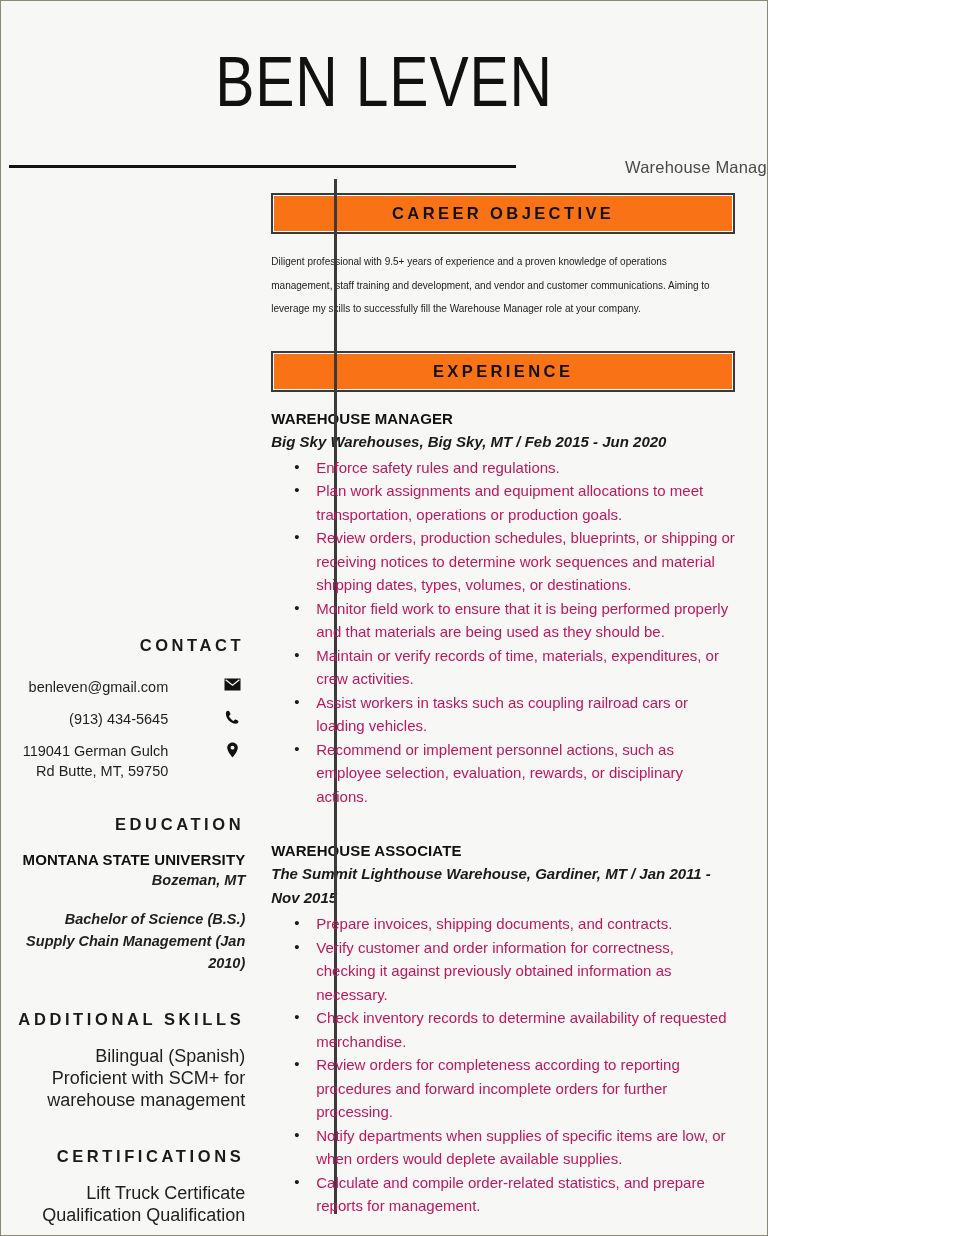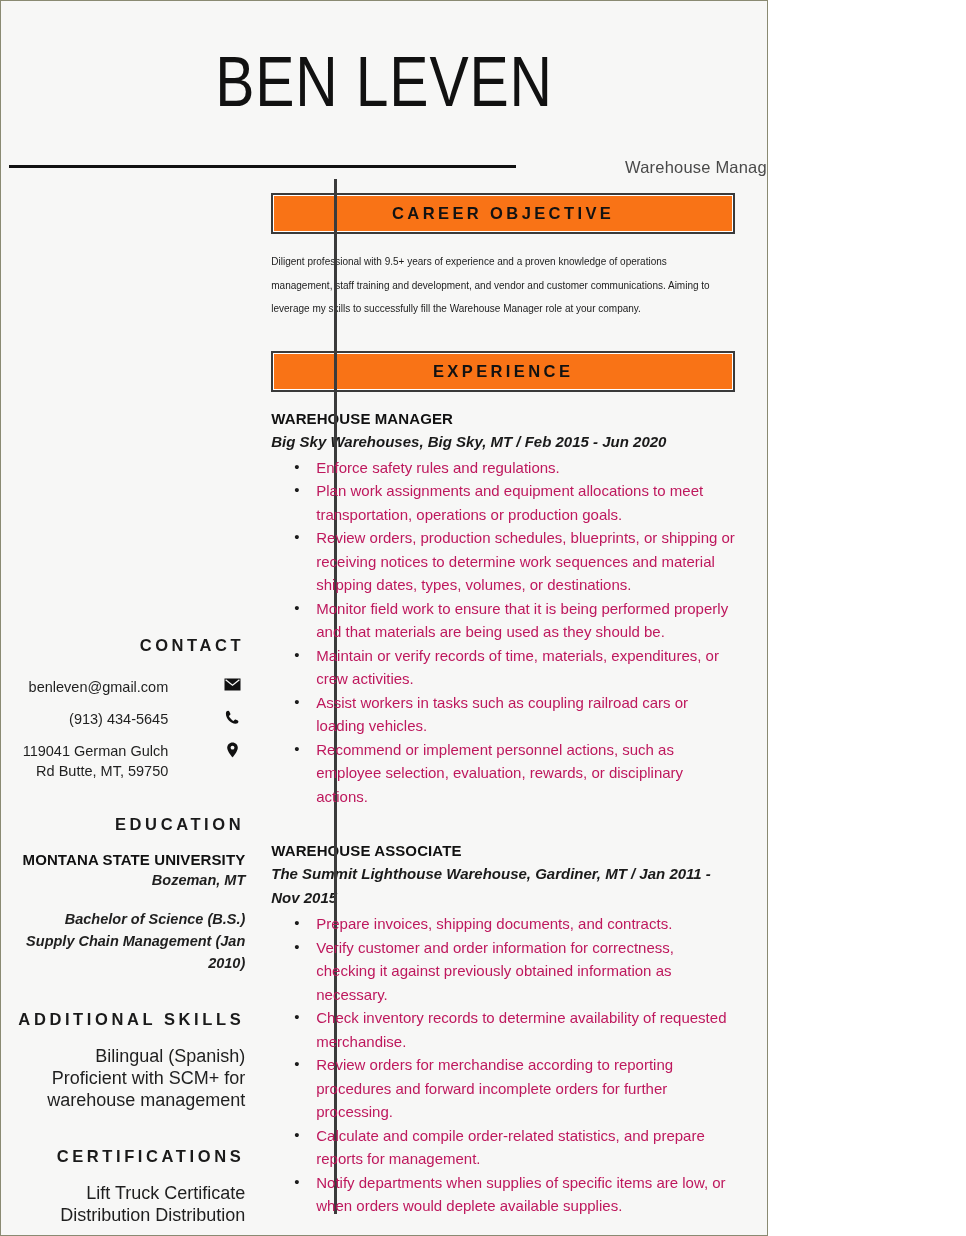--- a/index.html
+++ b/index.html
@@ -318,21 +318,21 @@
       <ul class="plain-list">
         <li>Bilingual (Spanish)</li>
         <li>Proficient with SCM+ for warehouse management</li>
       </ul>
 
       <div class="sec-gap-2"></div>
 
       <div class="side-heading tight">CERTIFICATIONS</div>
       <ul class="plain-list">
         <li>Lift Truck Certificate</li>
-        <li>Distribution Distribution</li>
+        <li>Qualification Qualification</li>
       </ul>
     </div>
 
     <div class="right-col">
 
       <div class="boxed-heading">
         <span>CAREER OBJECTIVE</span>
       </div>
       <p class="objective-text">Diligent professional with 9.5+ years of experience and a proven knowledge of operations management, staff training and development, and vendor and customer communications. Aiming to leverage my skills to successfully fill the Warehouse Manager role at your company.</p>
 
@@ -356,21 +356,21 @@
 
       <div class="job-spacer"></div>
 
       <div class="exp-job">
         <div class="job-title">WAREHOUSE ASSOCIATE</div>
         <div class="job-meta">The Summit Lighthouse Warehouse, Gardiner, MT / Jan 2011 - Nov 2015</div>
         <ul class="job-bullets">
           <li>Prepare invoices, shipping documents, and contracts.</li>
           <li>Verify customer and order information for correctness, checking it against previously obtained information as necessary.</li>
           <li>Check inventory records to determine availability of requested merchandise.</li>
-          <li>Review orders for merchandise according to reporting procedures and forward incomplete orders for further processing.</li>
+          <li>Review orders for completeness according to reporting procedures and forward incomplete orders for further processing.</li>
+          <li>Notify departments when supplies of specific items are low, or when orders would deplete available supplies.</li>
           <li>Calculate and compile order-related statistics, and prepare reports for management.</li>
-          <li>Notify departments when supplies of specific items are low, or when orders would deplete available supplies.</li>
         </ul>
       </div>
 
     </div>
   </div>
 </div>
 
 </body></html>

